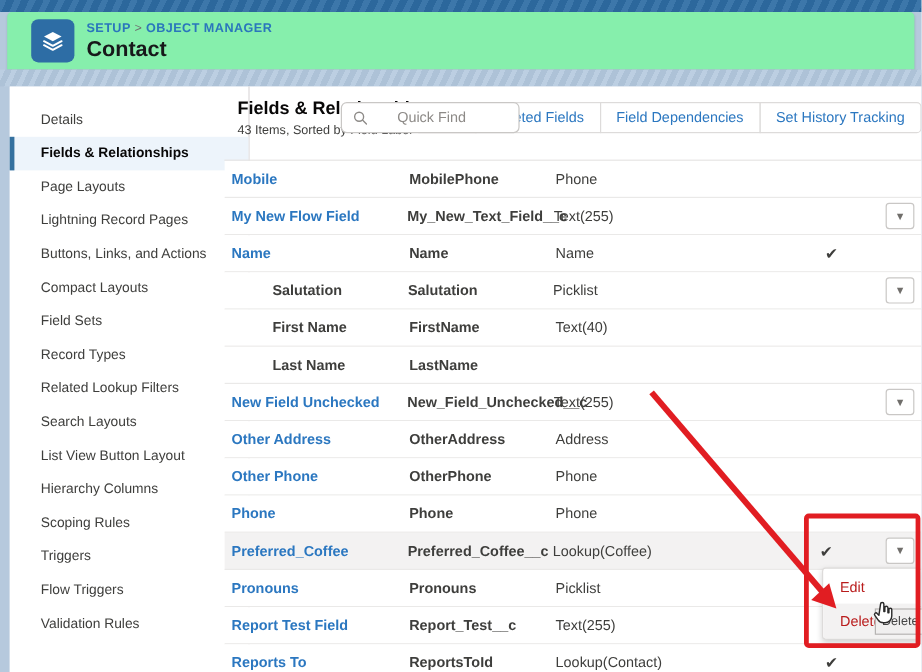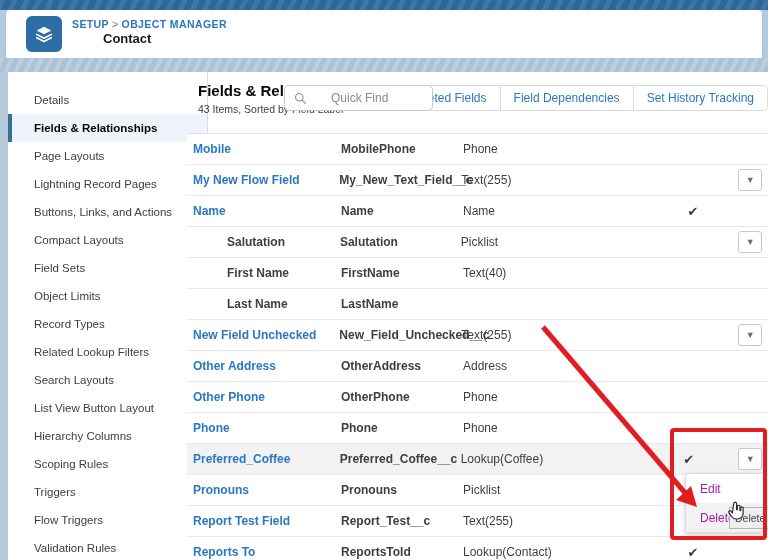--- a/index.html
+++ b/index.html
@@ -6,28 +6,28 @@
   body{width:768px;height:560px;overflow:hidden;font-family:"Liberation Sans",sans-serif;background:#b6c9dd;}
   .stage{position:relative;width:768px;height:560px;overflow:hidden;}
 
   
   .top-strip{position:absolute;left:0;top:0;width:768px;height:10px;background:#2e6da4;
     background-image:repeating-linear-gradient(115deg,rgba(255,255,255,.07) 0 5px,rgba(0,0,0,.05) 5px 11px);}
   .gap-band{position:absolute;left:0;top:58px;width:768px;height:14px;background:#b3c8de;
     background-image:repeating-linear-gradient(115deg,rgba(255,255,255,.12) 0 4px,rgba(0,0,0,.03) 4px 9px);}
 
   
-  .header-card{position:absolute;left:6px;top:10px;right:6px;height:48px;background:#ffffff;
+  .header-card{position:absolute;left:6px;top:10px;right:6px;height:48px;background:#86efac;
     border-radius:4px 4px 0 0;box-shadow:0 1px 2px rgba(0,0,0,.12);}
   .obj-icon{position:absolute;left:20px;top:6px;width:36px;height:36px;border-radius:6px;background:#2d6da5;
     display:flex;align-items:center;justify-content:center;}
   .breadcrumb{position:absolute;left:66px;top:8px;font-size:10.5px;font-weight:600;letter-spacing:.4px;color:#2a76bc;}
   .breadcrumb .sep{color:#6f6f6f;margin:0 3px;font-weight:400;}
   .breadcrumb span{cursor:pointer;}
-  .obj-title{position:absolute;left:66px;top:21px;font-size:13px;font-weight:700;color:#17181a;margin-left:31px;}
+  .obj-title{position:absolute;left:66px;top:21px;font-size:18px;font-weight:700;color:#17181a;}
 
   
   .content{position:absolute;left:8px;top:72px;right:0;bottom:0;background:#fff;}
 
   
   .sidebar{position:absolute;left:0;top:0;bottom:0;width:200px;border-right:1px solid #dcdadb;padding-top:14px;box-sizing:border-box;}
   .nav-item{height:28px;display:flex;align-items:center;padding-left:22px;font-size:11.5px;color:#3e3e3c;cursor:pointer;border-left:4px solid transparent;box-sizing:border-box;}
   .nav-item.active{background:#edf4fb;border-left-color:#35719f;font-weight:700;color:#080707;}
 
   
@@ -55,21 +55,21 @@
   .c-api{width:122px;color:#3e3e3c;white-space:nowrap;font-weight:bold;}
   .c-type{width:180px;color:#3e3e3c;white-space:nowrap;}
   .c-check{width:100px;text-align:center;color:#3e3e3c;font-size:13px;}
   .c-flex{flex:1;}
   .menu-btn{width:24px;height:22px;margin-right:6px;background:#fff;border:1px solid #c9c7c5;border-radius:3px;
     display:flex;align-items:center;justify-content:center;cursor:pointer;color:#706e6b;font-size:9px;padding:0;}
 
   
   .ctx-menu{position:absolute;left:685px;top:473px;width:79px;background:#fff;border:1px solid #dddbda;border-radius:3px;
     box-shadow:0 2px 5px rgba(0,0,0,.18);z-index:5;overflow:hidden;}
-  .ctx-item{height:29px;display:flex;align-items:center;padding-left:14px;font-size:12px;color:#a21caf;cursor:pointer;}
+  .ctx-item{height:29px;display:flex;align-items:center;padding-left:14px;font-size:12px;color:#b91c1c;cursor:pointer;}
   .ctx-item.hovered{background:#f3f2f2;}
 
   
   .tooltip{position:absolute;left:729px;top:507px;height:22px;width:46px;background:#f0efef;border:1px solid #b7b5b3;
     box-sizing:border-box;font-size:10.5px;color:#444;display:flex;align-items:center;padding-left:5px;z-index:6;white-space:nowrap;overflow:hidden;}
 
   
   .cursor{position:absolute;left:726px;top:499px;width:22px;height:25px;z-index:7;}
 
   
@@ -101,21 +101,20 @@
 
   <div class="content">
     <nav class="sidebar" id="sidebar">
         <div class="nav-item">Details</div>
         <div class="nav-item active">Fields &amp; Relationships</div>
         <div class="nav-item">Page Layouts</div>
         <div class="nav-item">Lightning Record Pages</div>
         <div class="nav-item">Buttons, Links, and Actions</div>
         <div class="nav-item">Compact Layouts</div>
         <div class="nav-item">Field Sets</div>
-        <div class="nav-item">Object Limits</div>
         <div class="nav-item">Record Types</div>
         <div class="nav-item">Related Lookup Filters</div>
         <div class="nav-item">Search Layouts</div>
         <div class="nav-item">List View Button Layout</div>
         <div class="nav-item">Hierarchy Columns</div>
         <div class="nav-item">Scoping Rules</div>
         <div class="nav-item">Triggers</div>
         <div class="nav-item">Flow Triggers</div>
         <div class="nav-item">Validation Rules</div>
       </nav>

